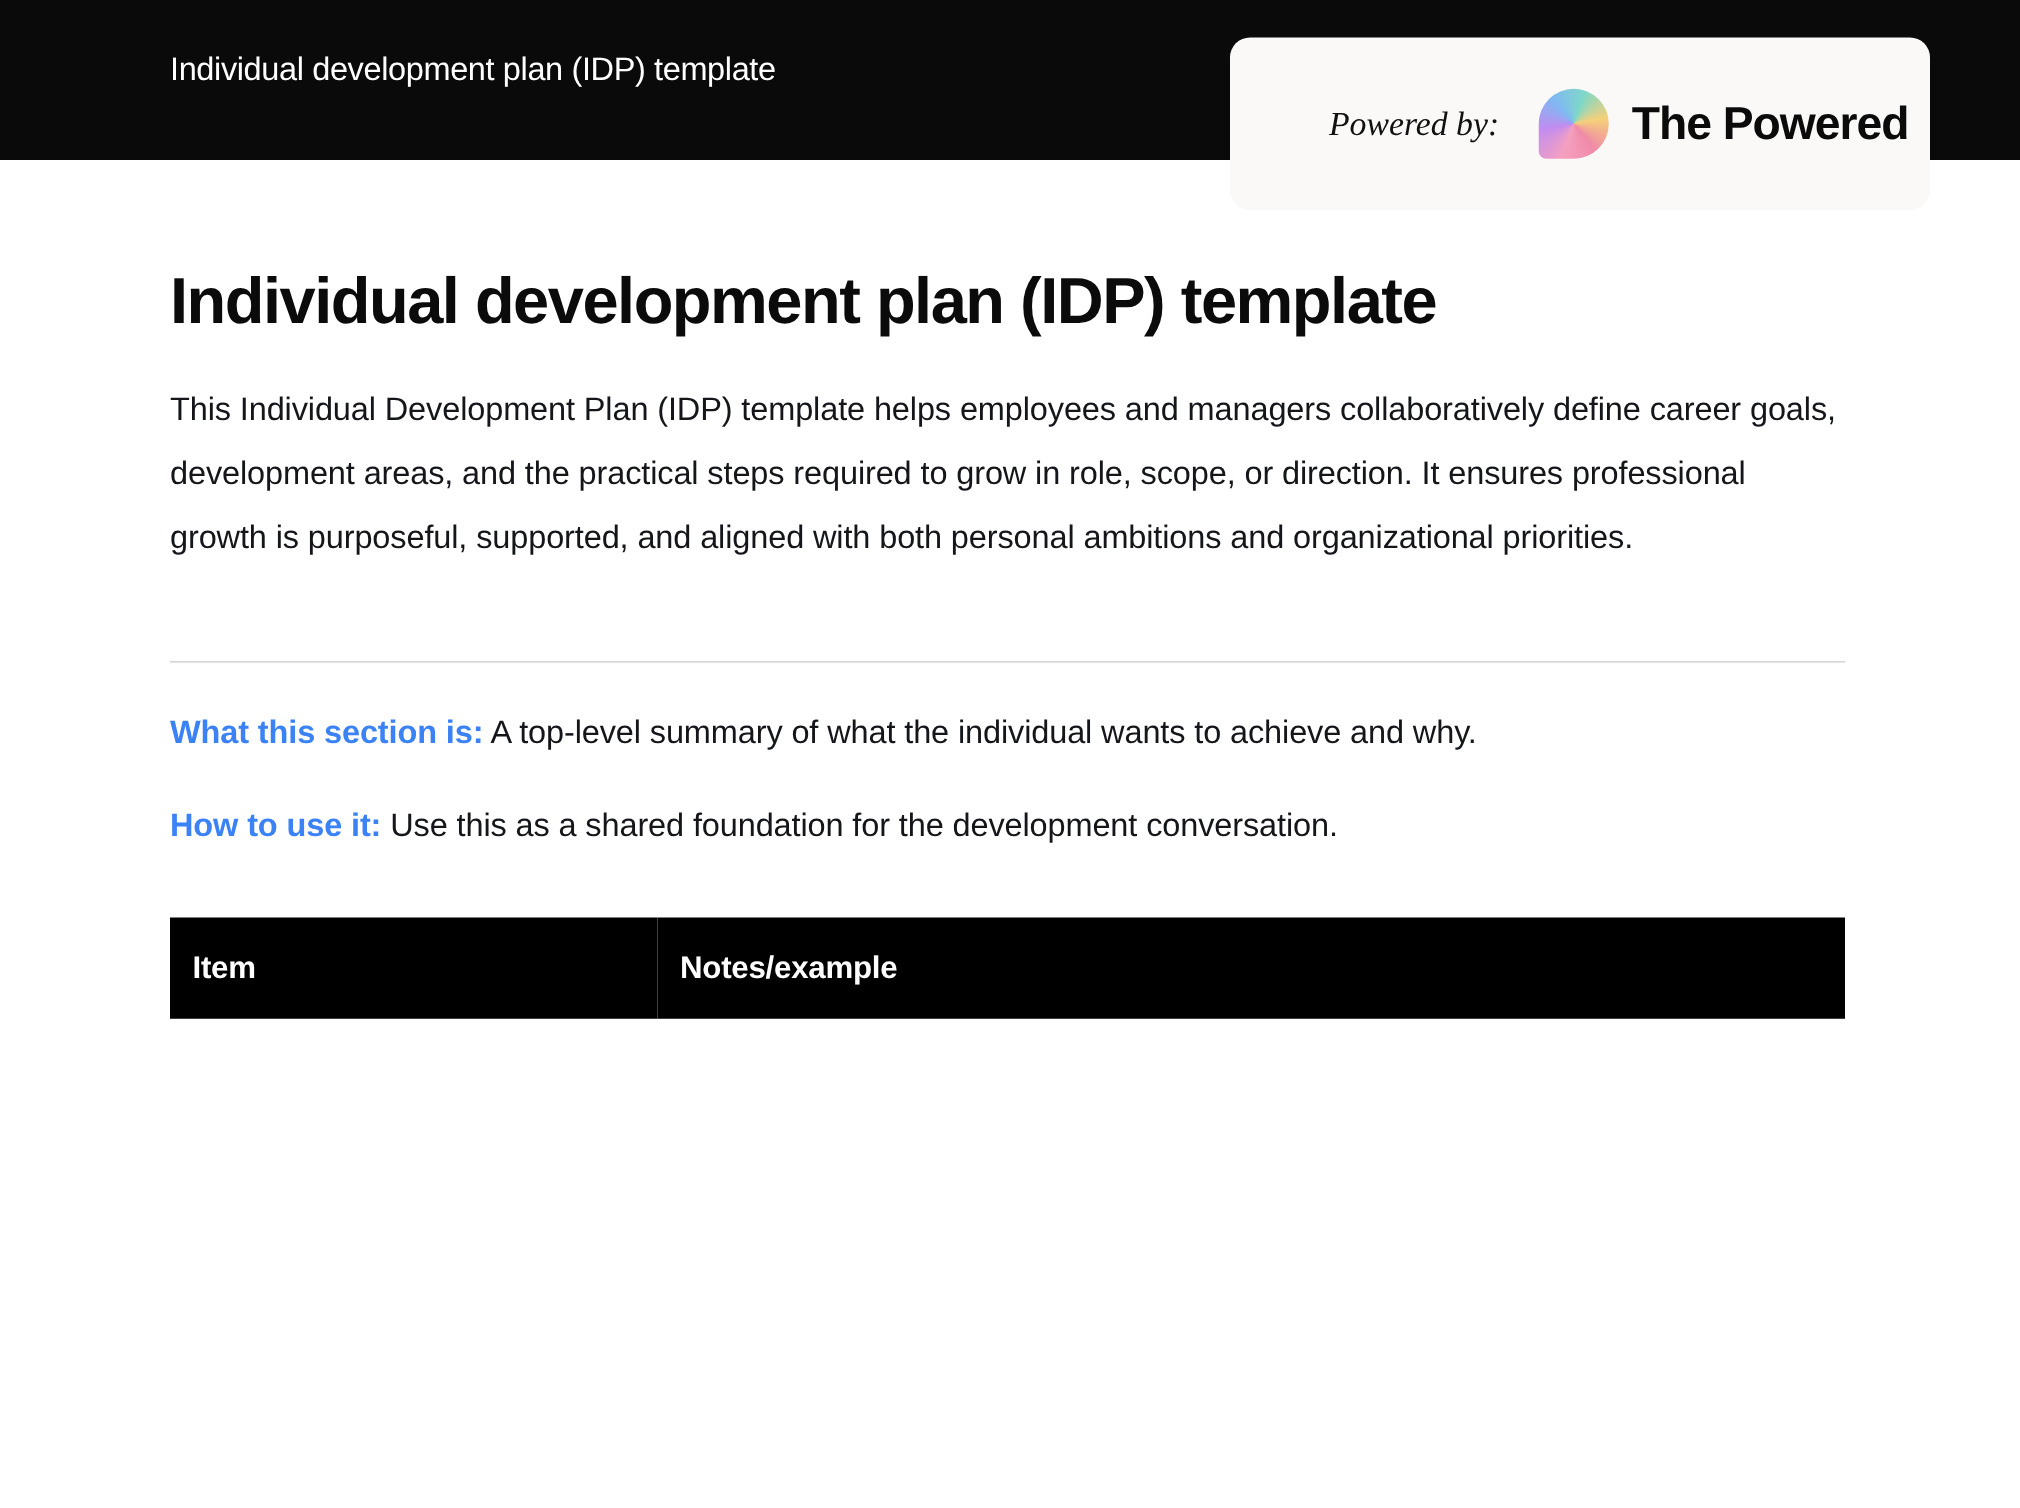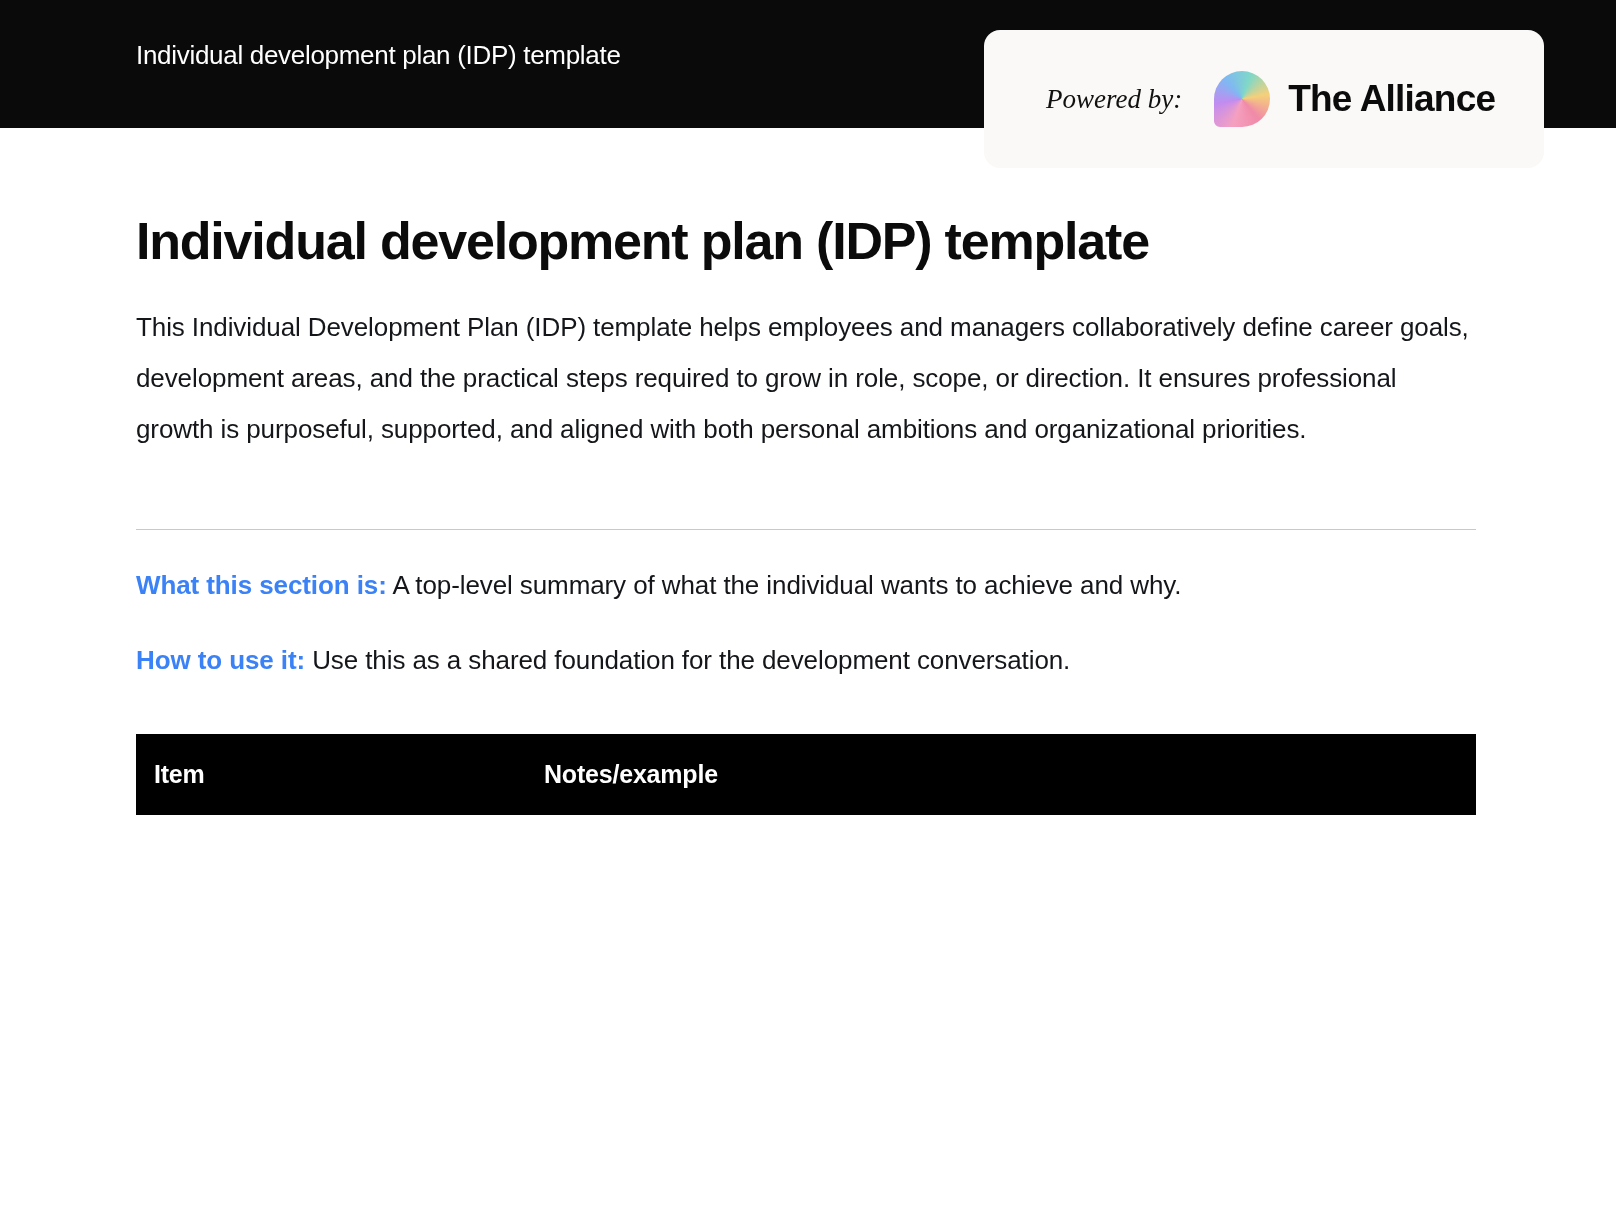--- a/index.html
+++ b/index.html
@@ -41,20 +41,21 @@
     position: absolute;
     left: 984px;
     top: 30px;
     width: 560px;
     height: 138px;
     background: #faf9f7;
     border-radius: 16px;
     display: flex;
     align-items: center;
     padding-left: 62px;
+    justify-content: center;
   }
   .powered-label {
     font-family: "Liberation Serif", serif;
     font-style: italic;
     font-size: 27px;
     color: #111111;
     white-space: nowrap;
   }
   .alliance-logo {
     display: flex;
@@ -181,21 +182,21 @@
 <body>
 
 <div class="topbar">
   <div class="topbar-title">Individual development plan (IDP) template</div>
 </div>
 
 <div class="powered-badge">
   <span class="powered-label">Powered by:</span>
   <span class="alliance-logo">
     <span class="logo-mark"></span>
-    <span class="logo-text">The Alliance</span>
+    <span class="logo-text">The Powered</span>
   </span>
 </div>
 
 <div class="doc">
   <div class="doc-inner">
 
     <h1 class="doc-title">Individual development plan (IDP) template</h1>
 
 
     <p class="body-text">This Individual Development Plan (IDP) template helps employees and managers collaboratively define career goals, development areas, and the practical steps required to grow in role, scope, or direction. It ensures professional growth is purposeful, supported, and aligned with both personal ambitions and organizational priorities.</p>

